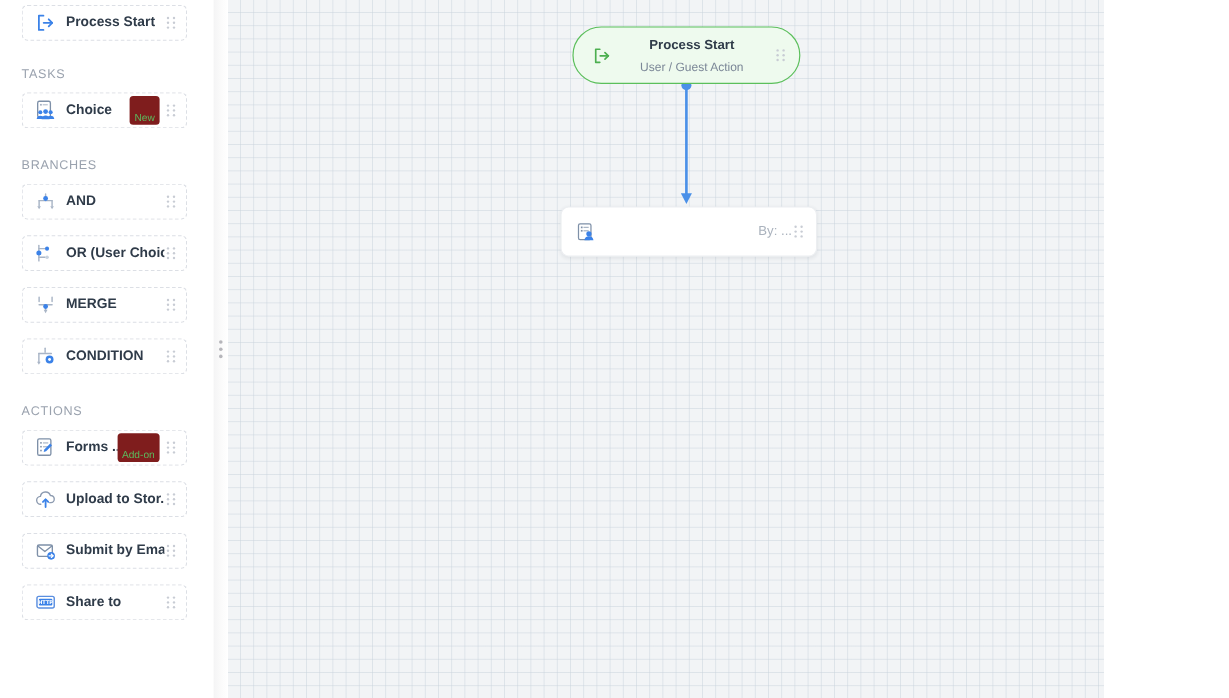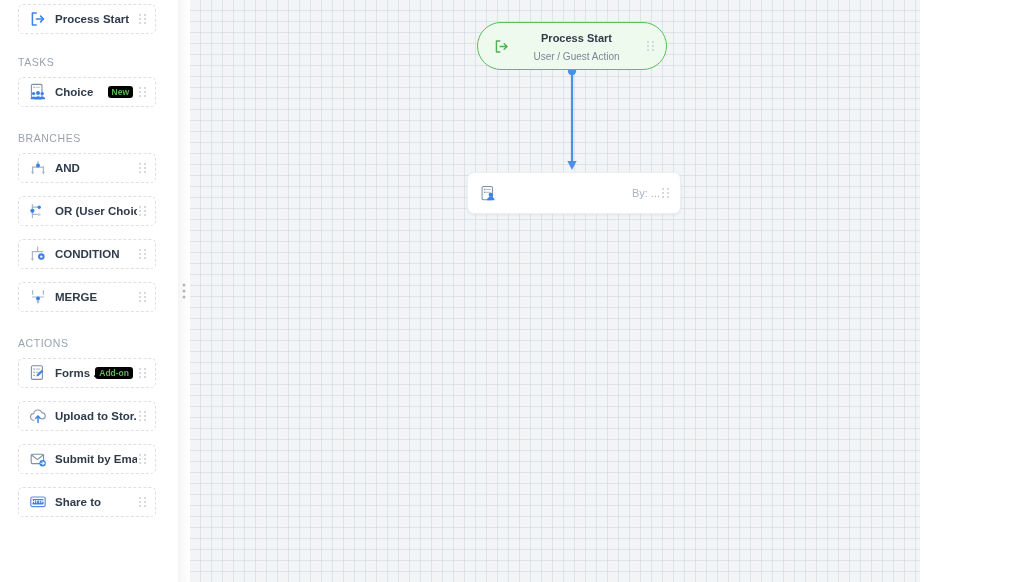--- a/index.html
+++ b/index.html
@@ -54,25 +54,25 @@
   .pal-label {
     font-size: 11.5px;
     font-weight: bold;
     color: #2f3b49;
     white-space: nowrap;
     overflow: hidden;
     flex: 1 1 auto;
   }
   .pal-badge {
     font-size: 8.5px;
-    font-weight: bold;
+    font-weight: normal;
     color: #5cb85c;
-    background: #000000;
+    background: #7f1d1d;
     border-radius: 3px;
-    padding: 2px 4px 2px 4px;
+    padding: 14px 4px 2px 4px;
     margin-right: 4px;
     white-space: nowrap;
     line-height: 1;
   }
   .grip {
     width: 11px; height: 13px;
     flex: 0 0 11px;
     display: grid;
     grid-template-columns: 2px 2px;
     grid-template-rows: 2px 2px 2px;
@@ -260,53 +260,53 @@
               <i></i>
               <i></i>
               <i></i>
               <i></i>
             </span>
           </div>
           <div class="pal-card" style="margin-bottom:13px;">
             <span class="pal-icon">
               <svg width="18" height="18" viewBox="0 0 18 18" fill="none">
                 <g stroke="#a9b5c6" stroke-width="1.2" stroke-linecap="round">
-                  <path d="M8.6 2.2v3.4"></path>
-                  <path d="M3.4 6.6h10.4"></path>
-                  <path d="M3.4 6.6v7.2"></path>
-                </g>
-                <path d="M3.4 16l-1.5-2.6h3z" fill="#a9b5c6"></path>
-                <circle cx="12.3" cy="11.6" r="3.3" fill="#3b82e8"></circle>
-                <circle cx="12.3" cy="11.6" r="1.2" fill="#ffffff"></circle>
-              </svg>
-            </span>
-            <span class="pal-label">CONDITION</span>
-            <span class="grip">
-              <i></i>
-              <i></i>
-              <i></i>
-              <i></i>
-              <i></i>
-              <i></i>
-            </span>
-          </div>
-          <div class="pal-card" style="margin-bottom:13px;">
-            <span class="pal-icon">
-              <svg width="18" height="18" viewBox="0 0 18 18" fill="none">
-                <g stroke="#a9b5c6" stroke-width="1.2" stroke-linecap="round">
                   <path d="M3.6 2.6v3.6"></path>
                   <path d="M14.4 2.6v3.6"></path>
                   <path d="M3.6 9h10.8"></path>
                   <path d="M9 9v4.6"></path>
                 </g>
                 <circle cx="9" cy="10.4" r="2" fill="#3b82e8"></circle>
                 <path d="M9 16l-1.6-2.8h3.2z" fill="#a9b5c6"></path>
               </svg>
             </span>
             <span class="pal-label">MERGE</span>
+            <span class="grip">
+              <i></i>
+              <i></i>
+              <i></i>
+              <i></i>
+              <i></i>
+              <i></i>
+            </span>
+          </div>
+          <div class="pal-card" style="margin-bottom:13px;">
+            <span class="pal-icon">
+              <svg width="18" height="18" viewBox="0 0 18 18" fill="none">
+                <g stroke="#a9b5c6" stroke-width="1.2" stroke-linecap="round">
+                  <path d="M8.6 2.2v3.4"></path>
+                  <path d="M3.4 6.6h10.4"></path>
+                  <path d="M3.4 6.6v7.2"></path>
+                </g>
+                <path d="M3.4 16l-1.5-2.6h3z" fill="#a9b5c6"></path>
+                <circle cx="12.3" cy="11.6" r="3.3" fill="#3b82e8"></circle>
+                <circle cx="12.3" cy="11.6" r="1.2" fill="#ffffff"></circle>
+              </svg>
+            </span>
+            <span class="pal-label">CONDITION</span>
             <span class="grip">
               <i></i>
               <i></i>
               <i></i>
               <i></i>
               <i></i>
               <i></i>
             </span>
           </div>
           <div class="section-title" style="margin:25px 0 9px 0;">ACTIONS</div>

